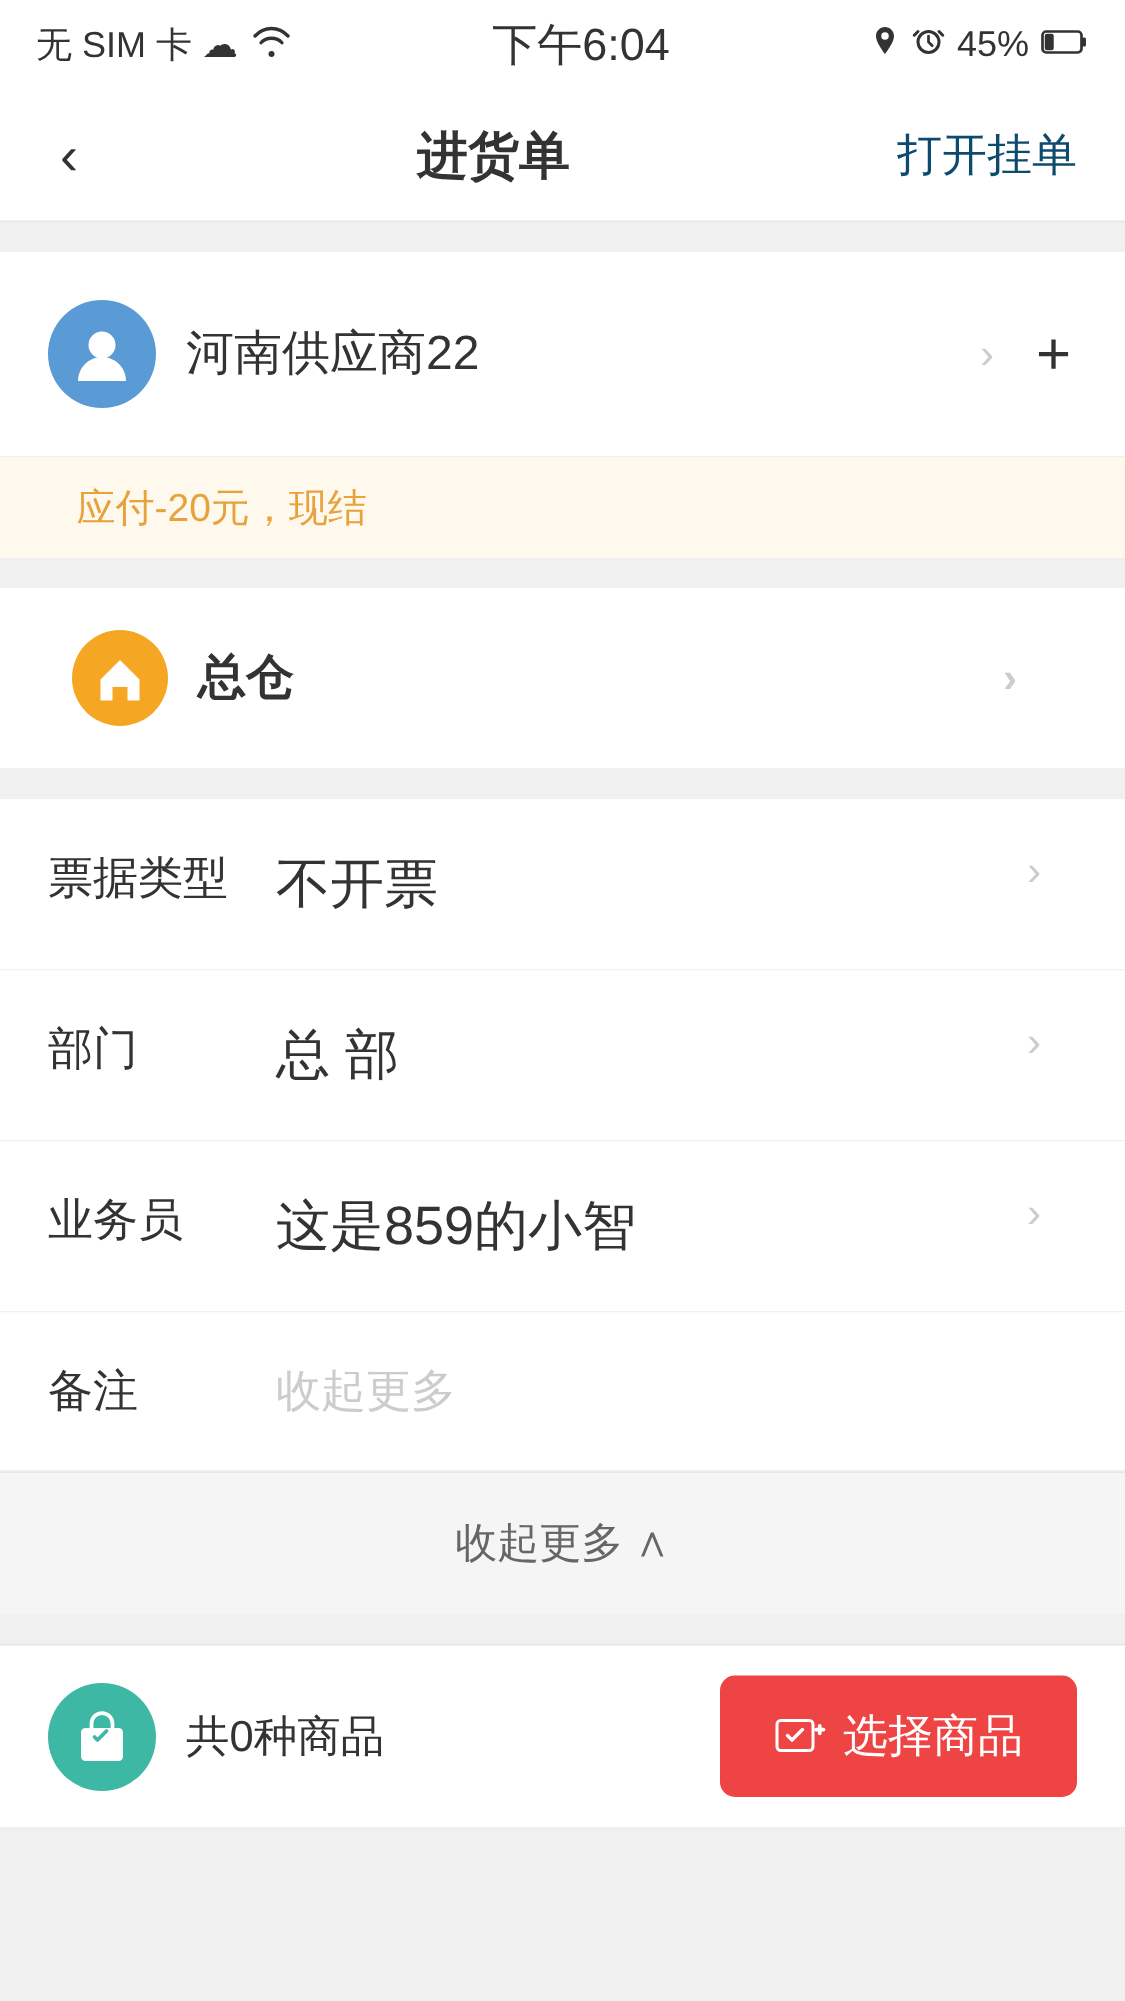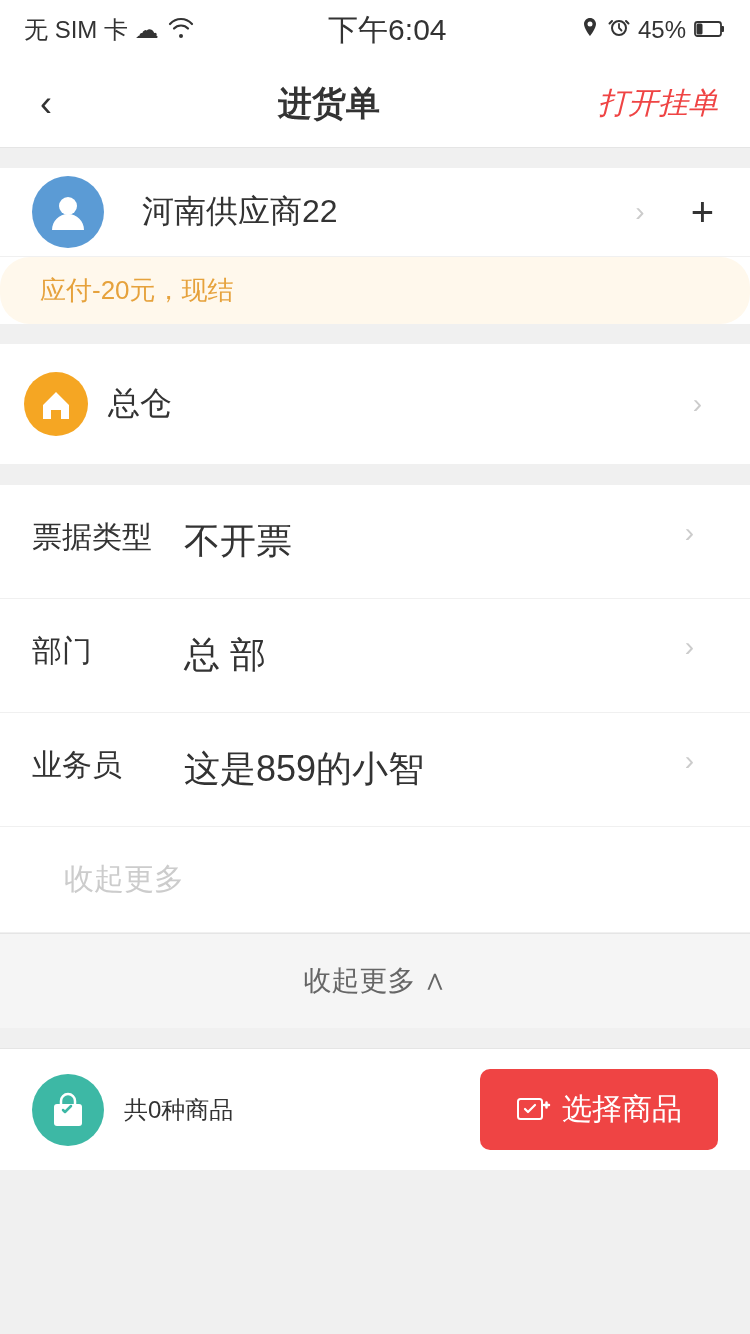--- a/index.html
+++ b/index.html
@@ -47,46 +47,44 @@
       cursor: pointer;
       padding: 8px;
     }
     .nav-title {
       font-size: 34px;
       font-weight: 600;
       color: #333;
     }
     .nav-action {
       font-size: 30px;
-      color: #ef4444;
-      cursor: pointer;
-      font-style: italic;
+      color: #0c4a6e;
+      cursor: pointer;
     }
 
     
     .section-divider {
       width: 750px;
       height: 20px;
       background: #f0f0f0;
     }
 
     
     .card-section {
       background: #fff;
       margin-bottom: 0;
     }
 
     
     .supplier-row {
       display: flex;
       align-items: center;
-      padding: 8px 32px;
+      padding: 32px 32px;
       background: #fff;
       border-bottom: 1px solid #f0f0f0;
-      gap: 18px;
     }
     .supplier-avatar {
       width: 72px;
       height: 72px;
       border-radius: 50%;
       background: #5b9bd5;
       display: flex;
       align-items: center;
       justify-content: center;
       margin-right: 20px;
@@ -106,33 +104,33 @@
     .plus-btn {
       font-size: 40px;
       color: #333;
       cursor: pointer;
       padding: 0 4px;
     }
 
     
     .notice-bar {
       background: #fff8ec;
-      padding: 16px 40px;
+      padding: 16px 51px;
       font-size: 26px;
       color: #e6a23c;
-      border-radius: 30px;
     }
 
     
     .warehouse-row {
       display: flex;
       align-items: center;
-      padding: 28px 24px;
+      padding: 28px 48px;
       background: #fff;
       border-bottom: 1px solid #f0f0f0;
+      font-weight: bold;
     }
     .warehouse-icon {
       width: 64px;
       height: 64px;
       border-radius: 50%;
       background: #f5a623;
       display: flex;
       align-items: center;
       justify-content: center;
       margin-right: 20px;
@@ -199,21 +197,21 @@
       border-radius: 50%;
       background: #3db8a5;
       display: flex;
       align-items: center;
       justify-content: center;
       margin-right: 20px;
       flex-shrink: 0;
     }
     .product-count {
       flex: 1;
-      font-size: 24px;
+      font-size: 29px;
       color: #333;
     }
     .select-btn {
       background: #ef4444;
       color: #fff;
       border: none;
       border-radius: 10px;
       padding: 20px 36px;
       font-size: 30px;
       display: flex;
@@ -324,20 +322,21 @@
     <span class="chevron-right">›</span>
   </div>
 
   <div class="form-row">
     <span class="form-label">业务员</span>
     <span class="form-value">这是859的小智</span>
     <span class="chevron-right">›</span>
   </div>
 
   <div class="form-row">
+    <span class="form-label">备注</span>
     <span class="form-placeholder">收起更多</span>
   </div>
 
 </div>
 
 <div class="collapse-row">
   <span>收起更多 ∧</span>
 </div>
 
 <div class="section-divider"></div>

